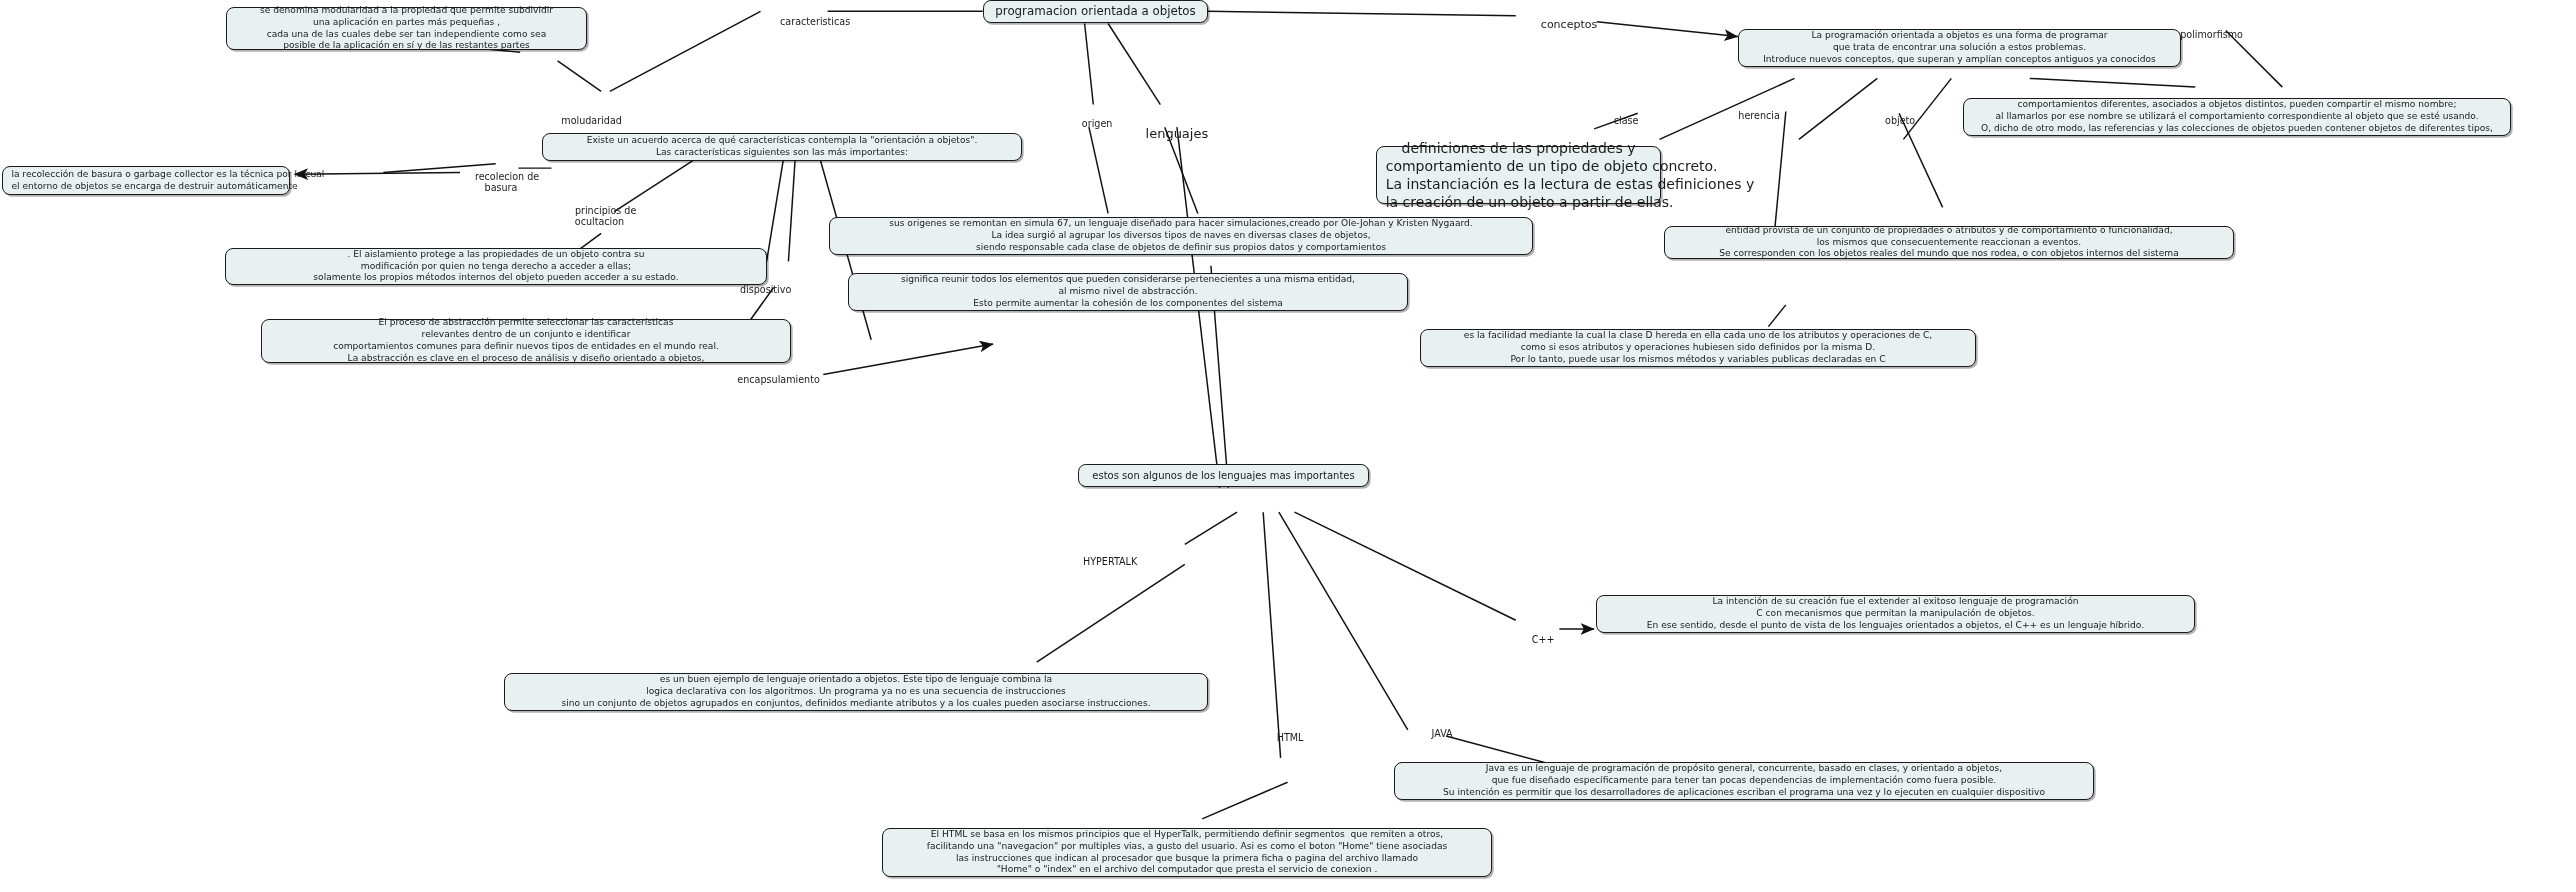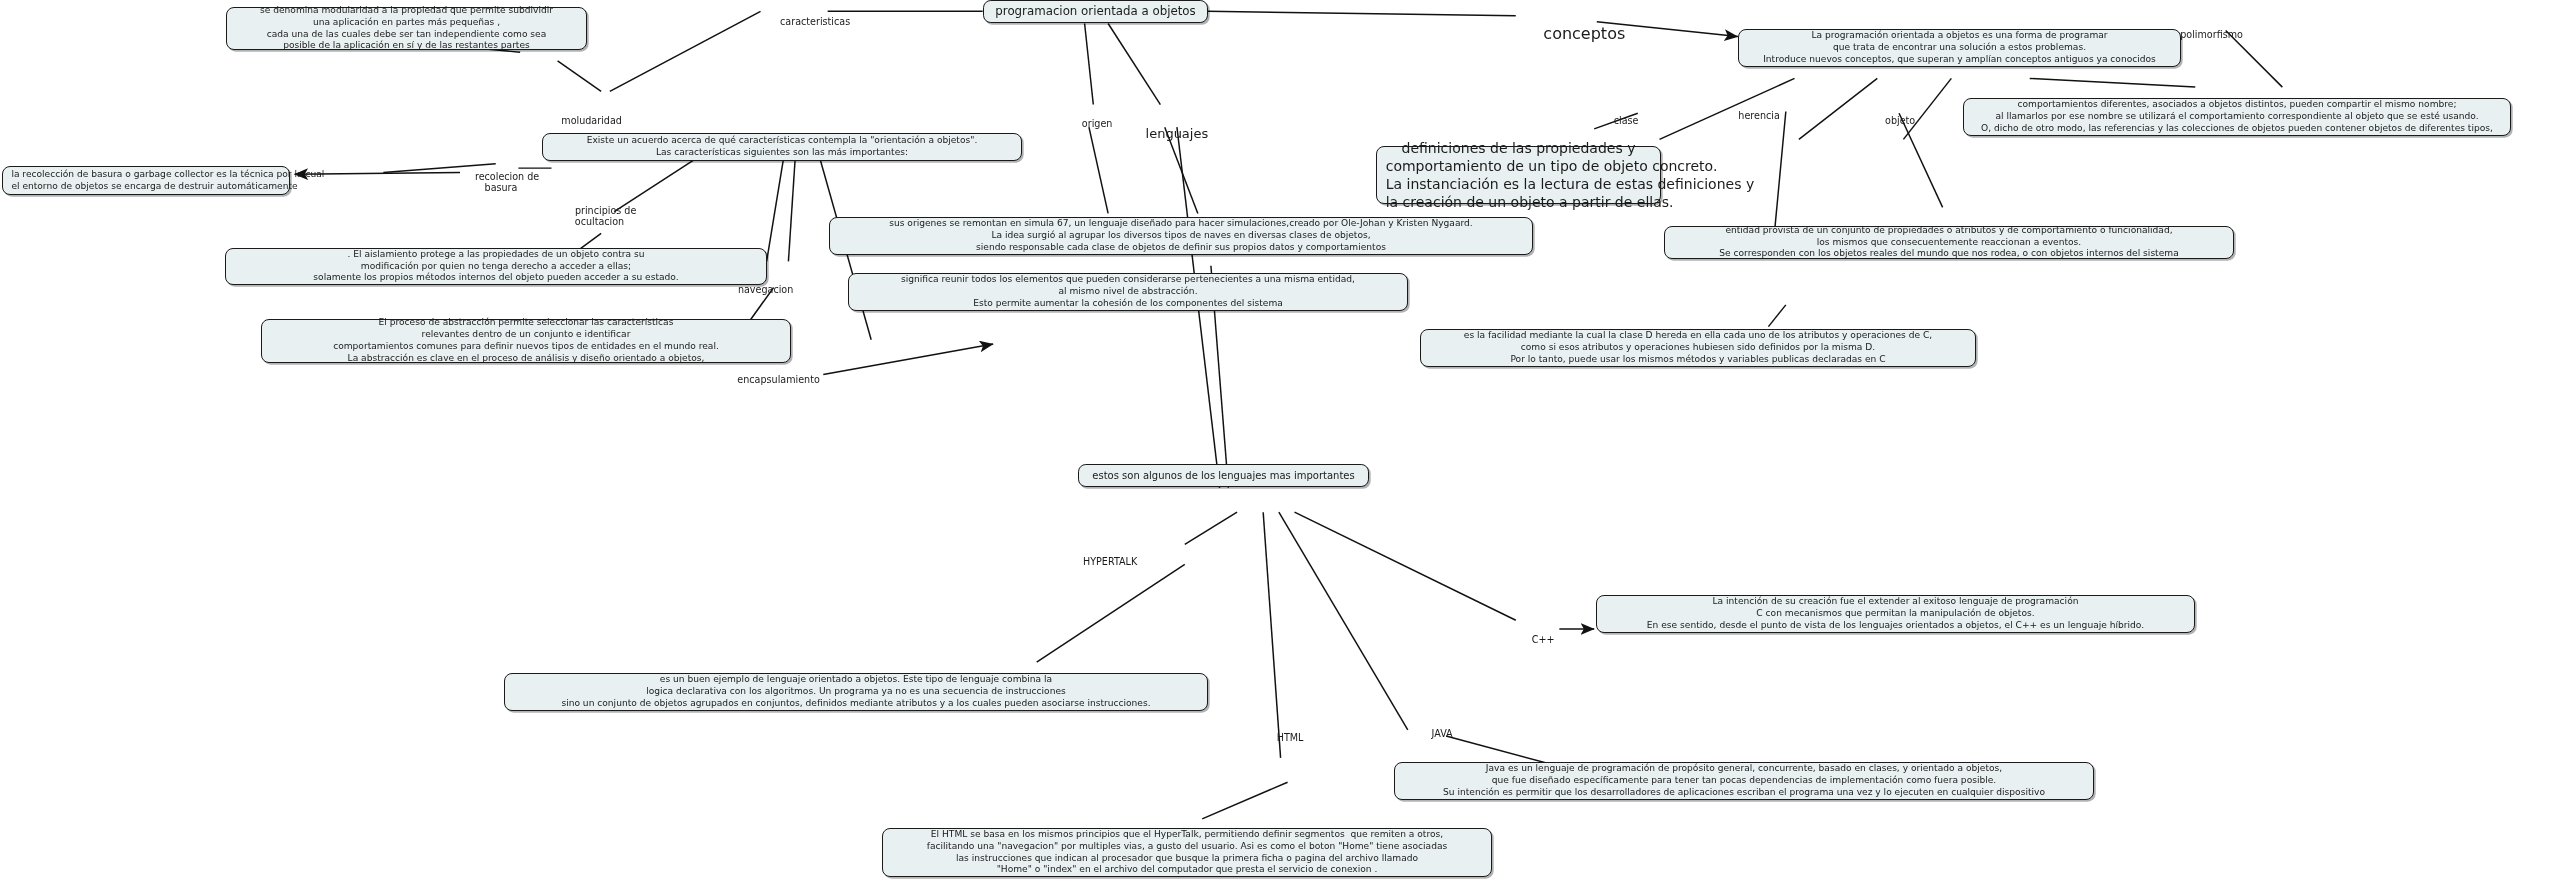--- a/index.html
+++ b/index.html
@@ -218,21 +218,21 @@
     <span>El HTML se basa en los mismos principios que el HyperTalk, permitiendo definir segmentos  que remiten a otros,
 facilitando una "navegacion" por multiples vias, a gusto del usuario. Asi es como el boton "Home" tiene asociadas
 las instrucciones que indican al procesador que busque la primera ficha o pagina del archivo llamado
 "Home" o "index" en el archivo del computador que presta el servicio de conexion .</span>
   </div>
 
   <div class="lbl" style="left:761px;top:4.4px;width:96px;font-size:9.6px;">
     <span>caracteristicas</span>
   </div>
 
-  <div class="lbl" style="left:1523px;top:4.4px;width:78px;font-size:16px;">
+  <div class="lbl" style="left:1523px;top:4.4px;width:78px;font-size:11px;">
     <span>conceptos</span>
   </div>
 
   <div class="lbl" style="left:2162px;top:17.4px;width:87px;font-size:9.6px;">
     <span>polimorfismo</span>
   </div>
 
   <div class="lbl" style="left:540px;top:103px;width:91px;font-size:9.6px;">
     <span>moludaridad</span>
   </div>
@@ -261,21 +261,21 @@
   <div class="lbl" style="left:1859px;top:103px;width:70px;font-size:9.6px;">
     <span>objeto</span>
   </div>
 
   <div class="lbl" style="left:547px;top:193px;width:105px;font-size:9.6px;">
     <span>principios de
 ocultacion</span>
   </div>
 
   <div class="lbl" style="left:716px;top:272px;width:87px;font-size:9.6px;">
-    <span>navegacion</span>
+    <span>dispositivo</span>
   </div>
 
   <div class="lbl" style="left:716px;top:362px;width:113px;font-size:9.6px;">
     <span>encapsulamiento</span>
   </div>
 
   <div class="lbl" style="left:1056px;top:544px;width:96px;font-size:9.6px;">
     <span>HYPERTALK</span>
   </div>
 

